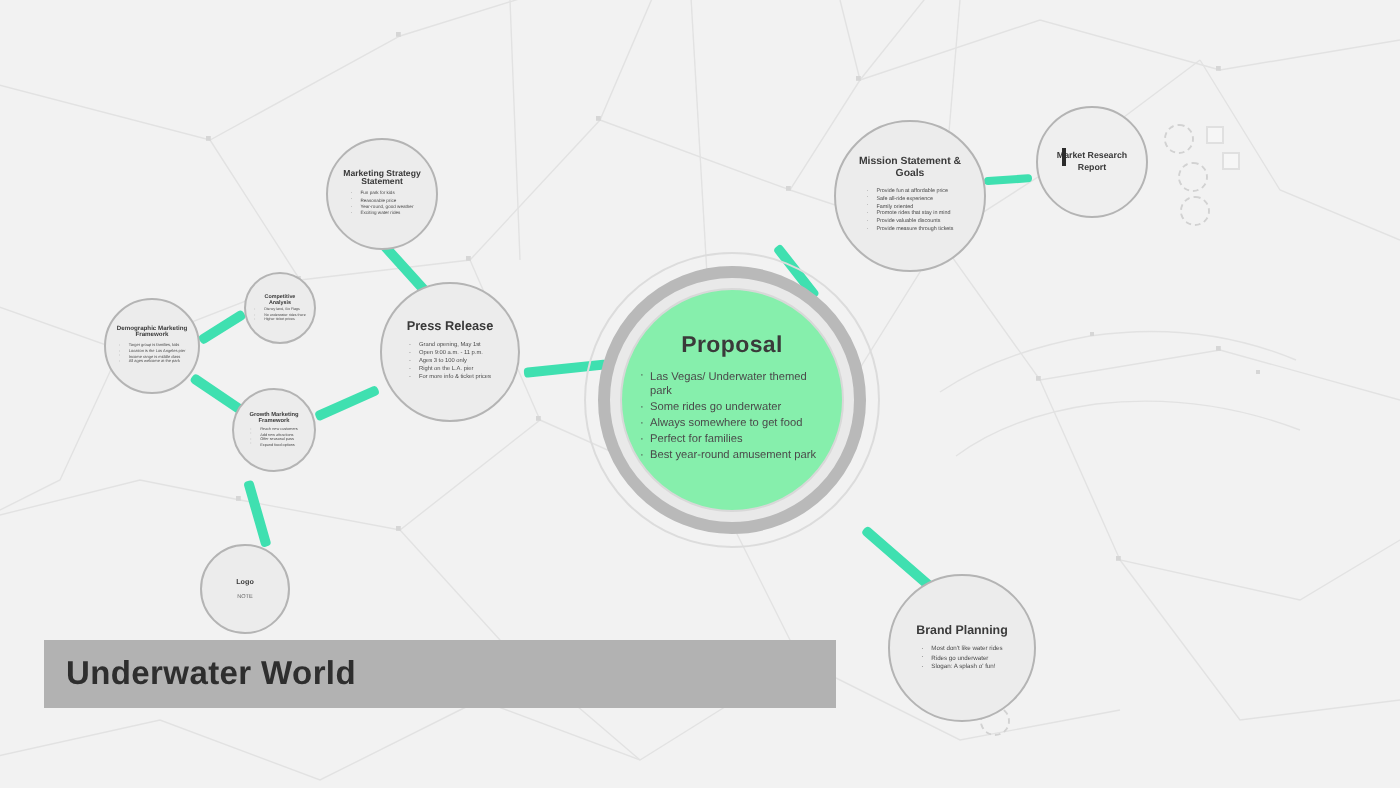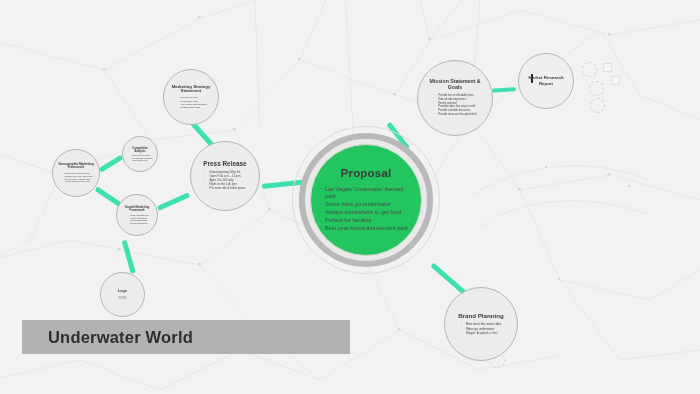--- a/index.html
+++ b/index.html
@@ -59,21 +59,21 @@
     left:299px; top:133px;
     width:134px; height:134px;
     border-radius:50%;
     border:6px solid #b9b9b9;
     background:#e9e9e9;
   }
   #proposal {
     left:310px; top:144px;
     width:112px; height:112px;
     border:1px solid #d8d8d8;
-    background:#22c55e;
+    background:#86efac;
     padding:0 9px;
   }
   #proposal .ttl { font-size:11.5px; margin-bottom:6px; letter-spacing:.2px; }
   #proposal li { font-size:5.6px; margin-bottom:.8px; }
 
   
   #press-release {
     left:190px; top:141px;
     width:70px; height:70px;
     padding:0 7px;
@@ -172,25 +172,25 @@
     position:absolute;
     background:#3fe0b0;
     border-radius:2px;
     transform-origin:0 50%;
   }
 
   
   #title-bar {
     position:absolute;
     left:22px; top:320px;
-    width:328px; height:34px;
+    width:396px; height:34px;
     background:#b2b2b2;
     display:flex;
     align-items:center;
-    padding-left:26px;
+    padding-left:11px;
   }
   #title-bar .t {
     font-size:16.5px;
     font-weight:bold;
     color:#2e2e2e;
     letter-spacing:.2px;
   }
 </style>
 </head>
 <body>

